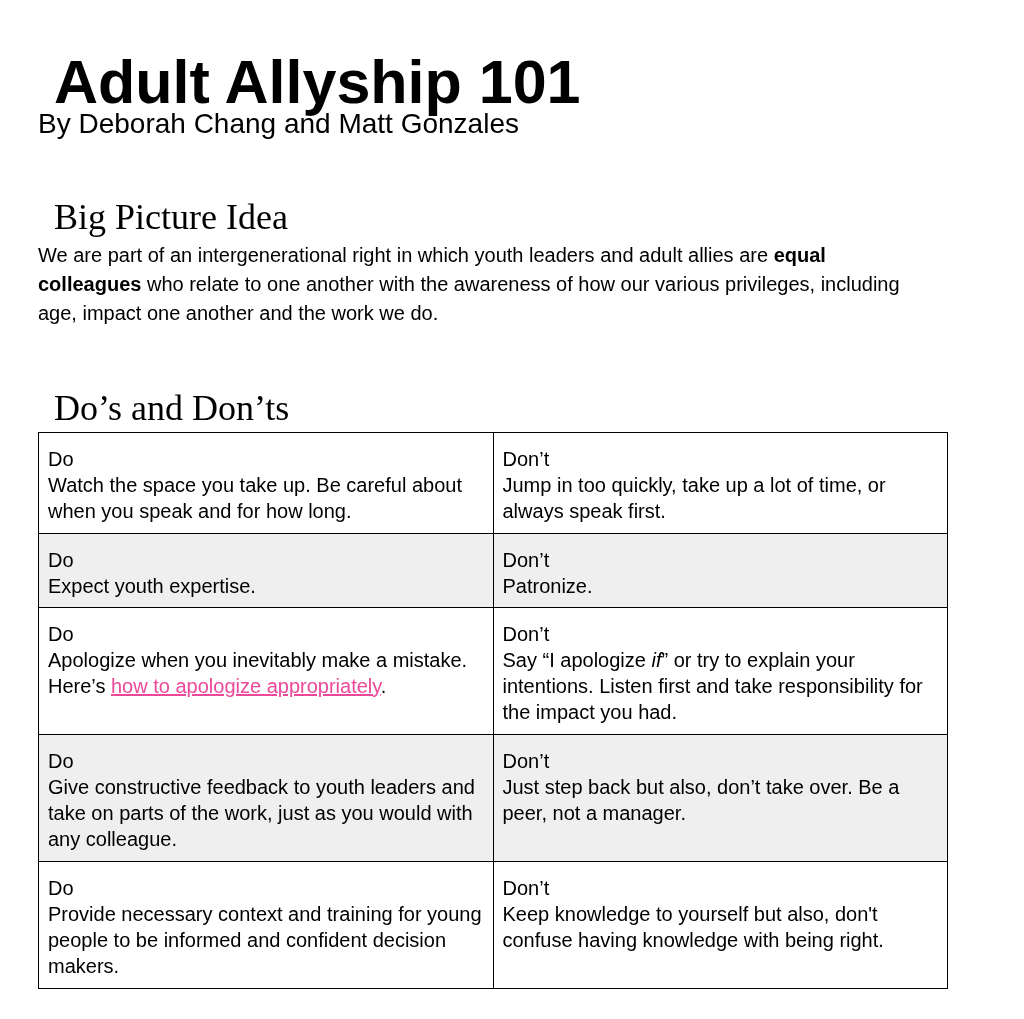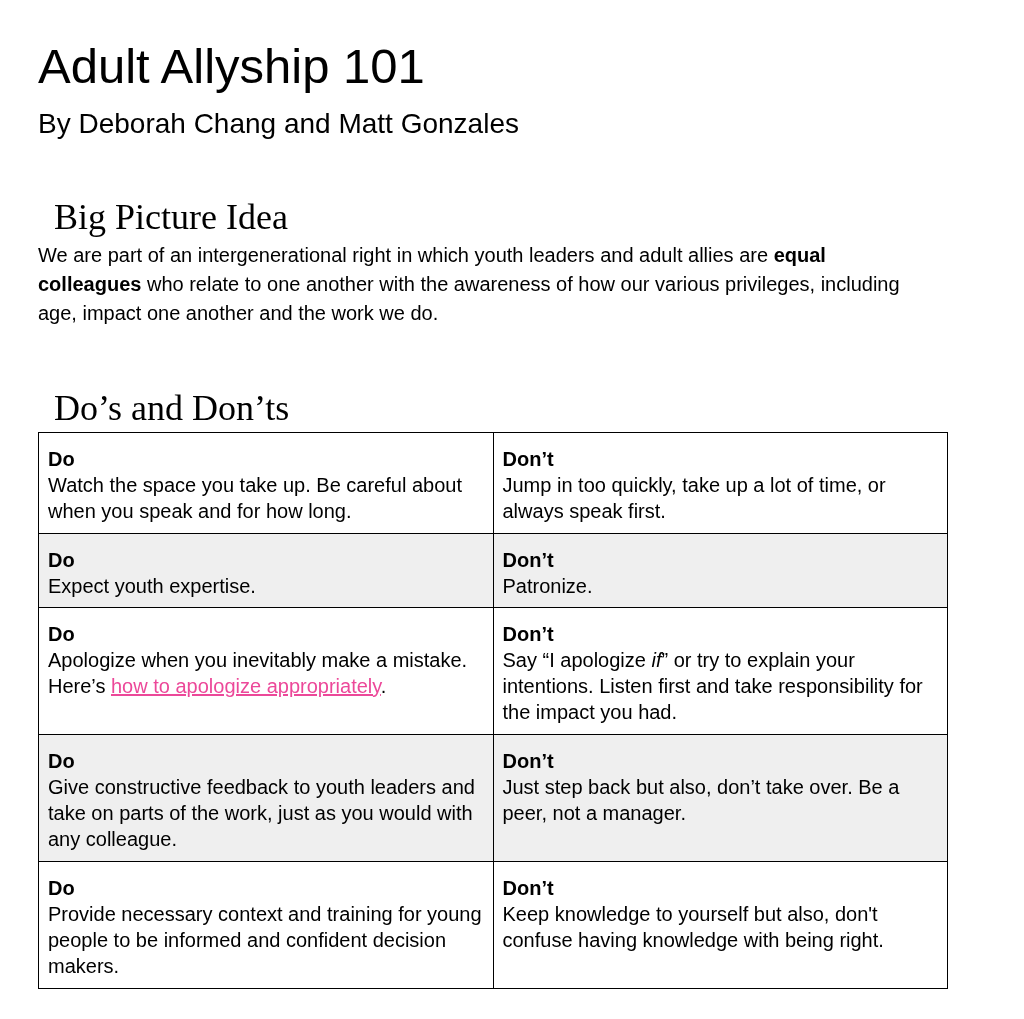--- a/index.html
+++ b/index.html
@@ -4,21 +4,21 @@
   <style>
     html, body { margin: 0; padding: 0; background: #ffffff; }
     body {
       width: 1024px; height: 1019px; overflow: hidden;
       font-family: "Liberation Sans", sans-serif; color: #000;
       position: relative;
     }
     .page { position: absolute; left: 38px; top: 0; width: 910px; }
     .title {
       position: absolute; top: 36px; left: 0;
-      font-size: 49px; line-height: 60px; margin: 0; font-weight: normal;
+      font-size: 61px; line-height: 60px; margin: 16px; font-weight: bold;
       white-space: nowrap;
     }
     .byline {
       position: absolute; top: 111px; left: 0;
       font-size: 28px; line-height: 26px; margin: 0; white-space: nowrap;
     }
     .h2 {
       position: absolute; left: 0; margin: 16px; font-weight: normal;
       font-size: 36px; line-height: 46px; white-space: nowrap; font-family: Liberation Serif, serif;
     }
@@ -32,21 +32,21 @@
     table.dd {
       position: absolute; top: 432px; left: 0;
       width: 910px; border-collapse: collapse; table-layout: fixed;
     }
     table.dd td {
       border: 1.5px solid #000; vertical-align: top;
       padding: 13px 9px 8px 9px; font-size: 20px; line-height: 26px;
       width: 50%;
     }
     table.dd tr.shade td { background: #efefef; }
-    .cell-label { font-weight: bold; display: block; }
+    .cell-label { font-weight: normal; display: block; }
     .cell-text { display: block; }
     a.link { color: #ec4899; }
     i.em { font-style: italic; }
   </style>
 </head>
 <body>
 
 <div class="page">
   <h1 class="title">Adult Allyship 101</h1>
   <p class="byline">By Deborah Chang and Matt Gonzales</p>

